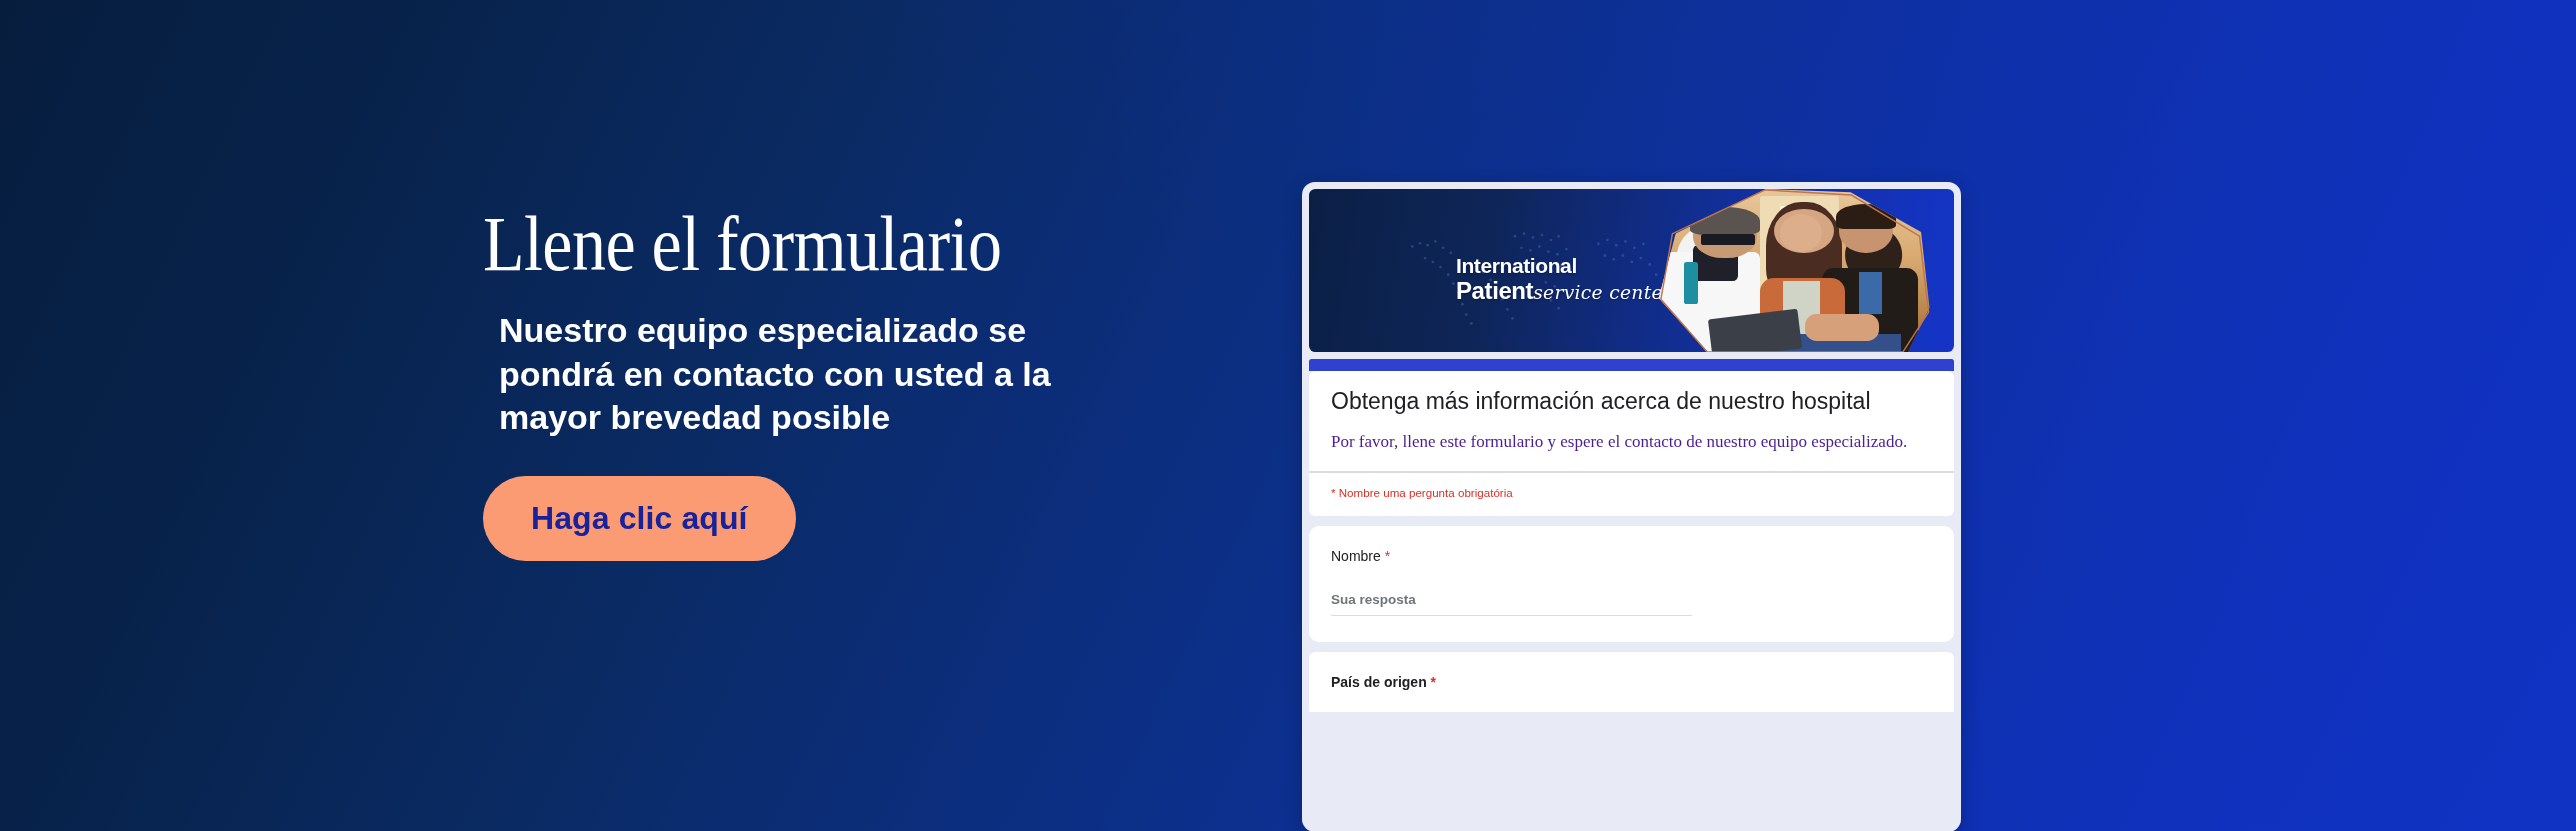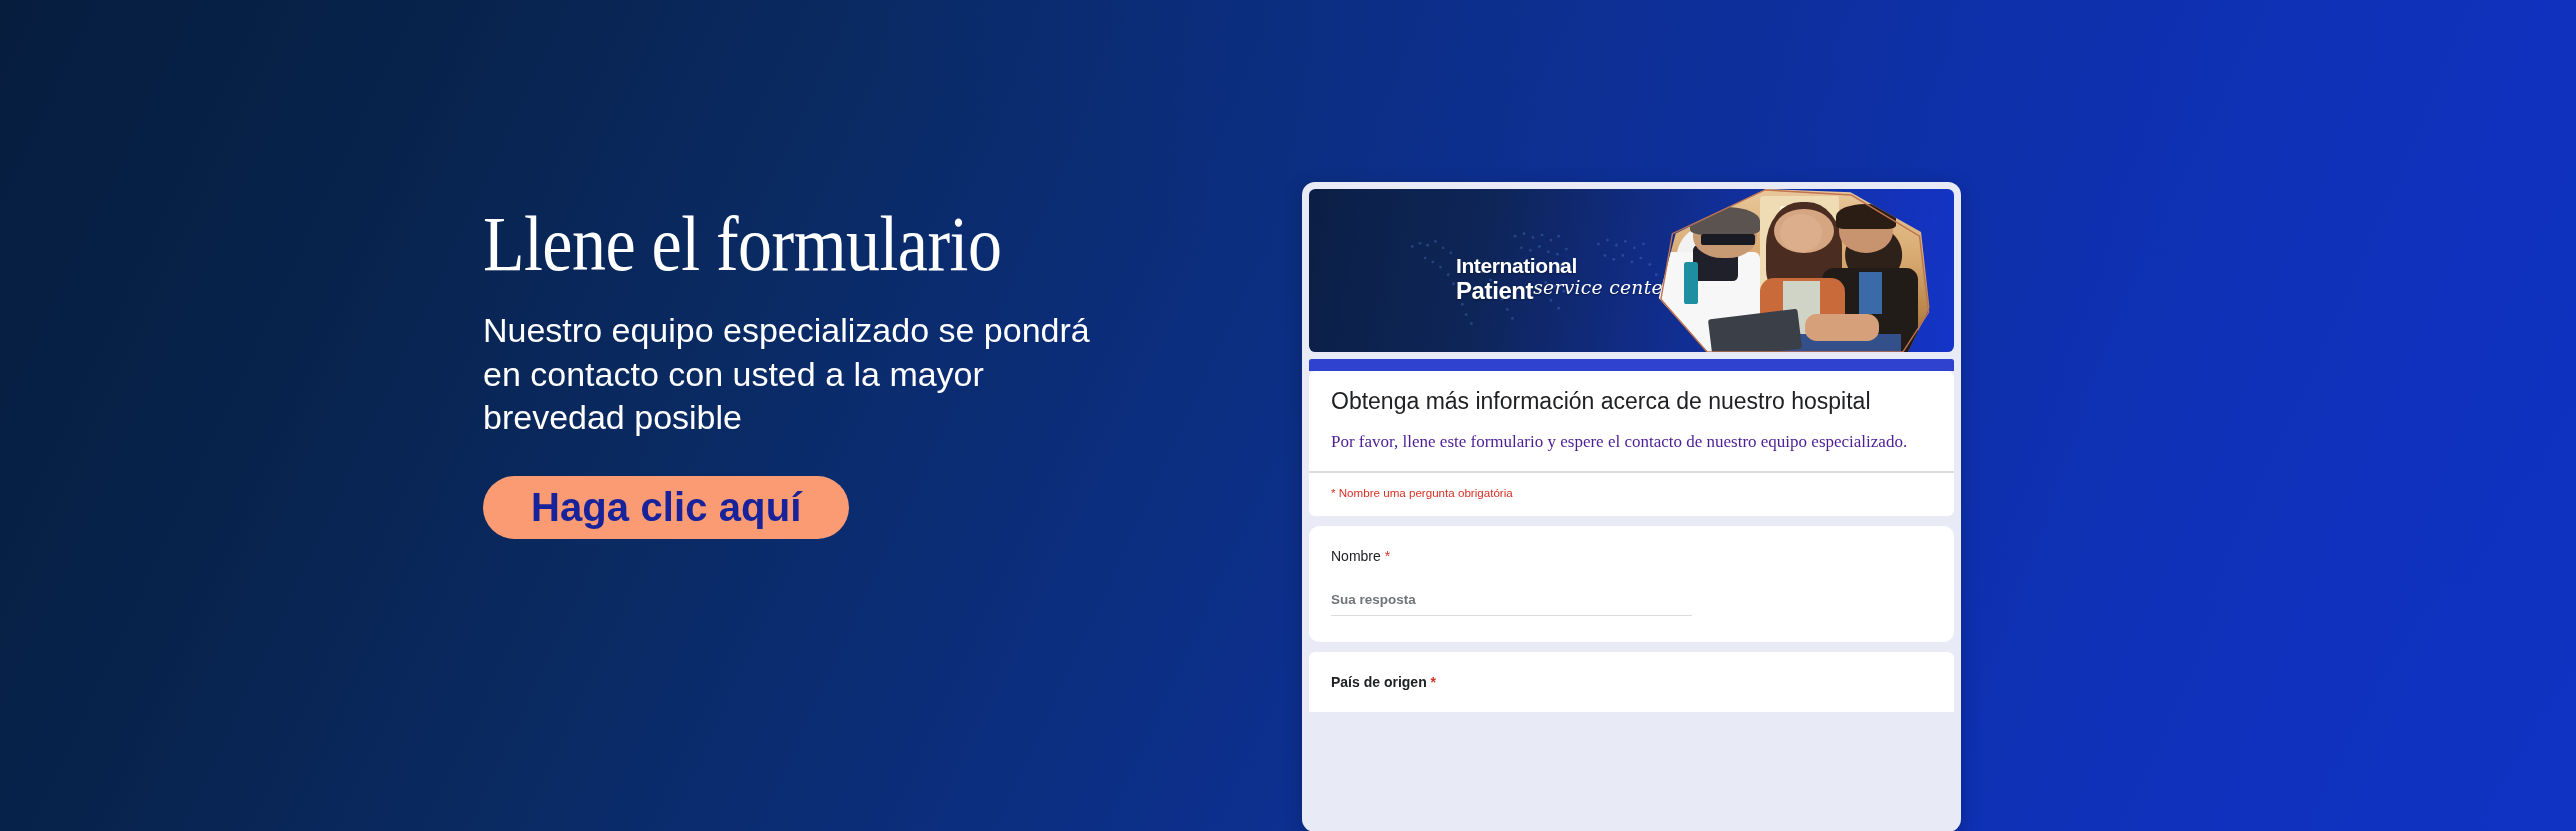--- a/index.html
+++ b/index.html
@@ -32,27 +32,27 @@
     position:absolute;left:483px;top:204px;width:760px;z-index:3;
   }
   .promo-title{
     font-family:"Liberation Serif","DejaVu Serif",serif;
     font-size:79px;line-height:1.0;color:#ffffff;
     letter-spacing:-0.6px;white-space:nowrap;
     transform:scaleX(.86);transform-origin:left center;
   }
   .promo-sub{
     margin-top:26px;width:650px;
-    font-size:34px;line-height:1.28;color:#ffffff;font-weight:400;
+    font-size:34px;line-height:1.28;color:#ffffff;font-weight:700;margin-left:16px;
   }
   .cta-btn{
     display:inline-block;margin-top:36px;
     background:#fb9b73;color:#18229b;
-    font-size:40px;font-weight:700;
-    padding:9px 48px;border-radius:45px;border:none;
+    font-size:32px;font-weight:700;
+    padding:24px 48px;border-radius:45px;border:none;
     cursor:pointer;letter-spacing:0.1px;
   }
 
   
   .form-shell{
     position:absolute;left:1302px;top:182px;width:659px;
     background:#e8eaf6;border-radius:13px;
     padding:7px 7px 0 7px;z-index:4;
     box-shadow:0 5.2px 19.3px rgba(0,0,0,.22);
     overflow:hidden;height:650px;
@@ -65,21 +65,21 @@
     background:linear-gradient(100deg,#0b1f45 0%,#0e2558 28%,#1230a0 66%,#1434c8 100%);
   }
   .banner-map{
     position:absolute;left:77px;top:19.3px;width:335px;height:138px;opacity:.30;
   }
   .banner-logo{
     position:absolute;left:147px;top:66px;color:#fff;line-height:1.08;
     text-shadow:0 0.6px 1.9px rgba(0,0,0,.35);
   }
   .logo-l1{font-size:21px;font-weight:700;letter-spacing:-0.4px;}
-  .logo-l2{font-size:24px;font-weight:700;letter-spacing:-0.4px;display:flex;align-items:flex-start;gap:0;}
+  .logo-l2{font-size:24px;font-weight:700;letter-spacing:-0.4px;display:flex;align-items:flex-end;gap:0;}
   .logo-script{
     font-family:"DejaVu Serif",serif;font-style:italic;font-weight:400;
     font-size:18.7px;letter-spacing:0.3px;
   }
   .banner-photo{
     position:absolute;right:24.5px;top:0;width:282px;height:165px;
     clip-path:polygon(42% 0%,72% 2%,97% 26%,100% 72%,92% 100%,22% 100%,4% 66%,10% 27%);
     background:
       radial-gradient(circle at 22% 42%,#f2f2f2 0 33px,transparent 34px),
       radial-gradient(circle at 57% 37%,#3a2a24 0 30px,transparent 30px),

